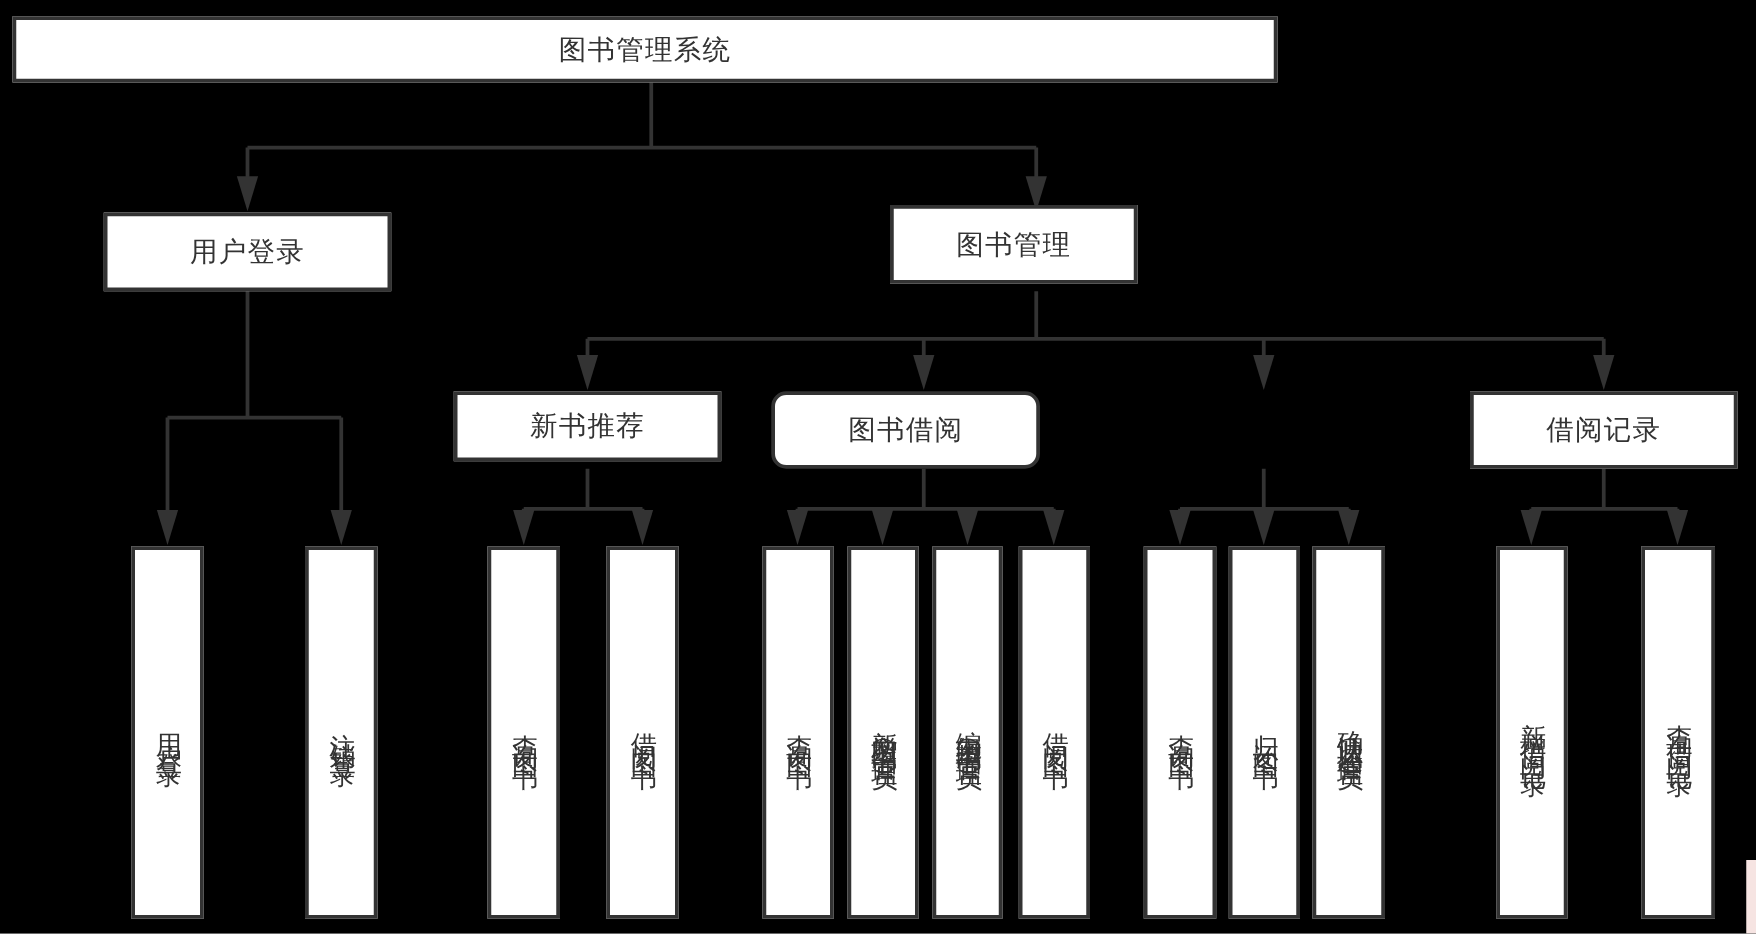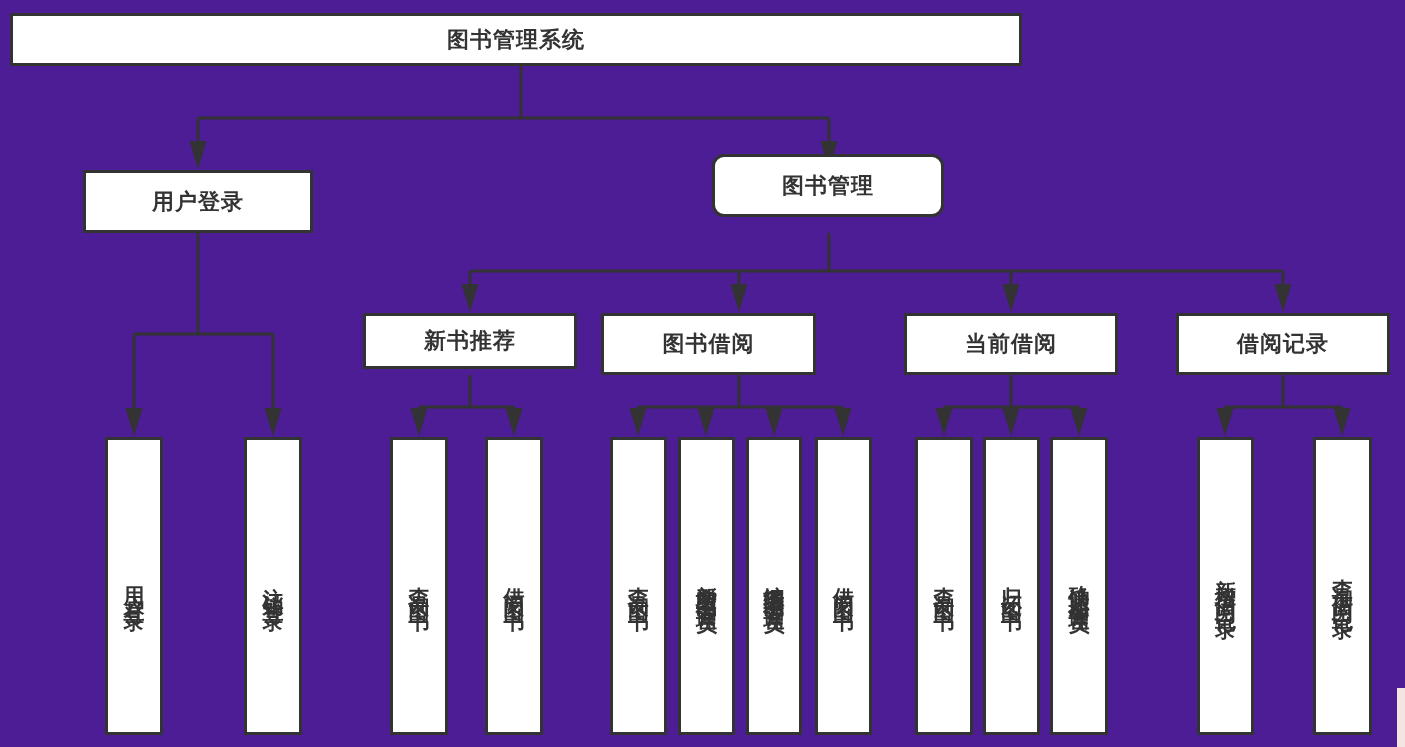--- a/index.html
+++ b/index.html
@@ -1,24 +1,23 @@
 <!DOCTYPE html>
 <html><head>
 <meta charset="utf-8">
 <style>
   html, body { margin: 0; padding: 0; background: #ffffff; }
   #canvas {
     position: relative;
     width: 1405px;
     height: 747px;
-    background: #4c1d95;
+    background: #000000;
     overflow: hidden;
     font-family: "Liberation Sans", sans-serif;
     color: #333333;
-    font-weight: bold;
   }
   #connectors {
     position: absolute;
     left: 0; top: 0;
     width: 1405px; height: 747px;
     pointer-events: none;
   }
   .node {
     position: absolute;
     box-sizing: border-box;
@@ -96,25 +95,24 @@
       <polygon points="1002.5,408 1019.5,408 1011,436"></polygon>
       <polygon points="1070.5,408 1087.5,408 1079,436"></polygon>
       <polygon points="1216.5,408 1233.5,408 1225,436"></polygon>
       <polygon points="1333.5,408 1350.5,408 1342,436"></polygon>
     </g>
   </svg>
 
   <div class="node" style="left:10px; top:13px; width:1012px; height:53px;">图书管理系统</div>
 
   <div class="node" style="left:83px; top:170px; width:230px; height:63px;">用户登录</div>
-  <div class="node" style="left:712px; top:154px; width:232px; height:63px;border-radius:12px;">图书管理</div>
+  <div class="node" style="left:712px; top:164px; width:198px; height:63px;">图书管理</div>
 
   <div class="node" style="left:363px; top:313px; width:214px; height:56px;">新书推荐</div>
-  <div class="node" style="left:601px; top:313px; width:215px; height:62px;">图书借阅</div>
-  <div class="node" style="left:904px; top:313px; width:214px; height:62px;">当前借阅</div>
+  <div class="node" style="left:617px; top:313px; width:215px; height:62px;border-radius:12px;">图书借阅</div>
   <div class="node" style="left:1176px; top:313px; width:214px; height:62px;">借阅记录</div>
 
   <div class="leaf" style="left:105px; top:437px; width:58px; height:298px;">用户登录</div>
   <div class="leaf" style="left:244px; top:437px; width:58px; height:298px;">注销登录</div>
 
   <div class="leaf" style="left:390px; top:437px; width:58px; height:298px;">查询图书</div>
   <div class="leaf" style="left:485px; top:437px; width:58px; height:298px;">借阅图书</div>
 
   <div class="leaf" style="left:610px; top:437px; width:57px; height:298px;">查询图书</div>
   <div class="leaf" style="left:678px; top:437px; width:57px; height:298px; letter-spacing:4px;">新增图书（管理员）</div>

